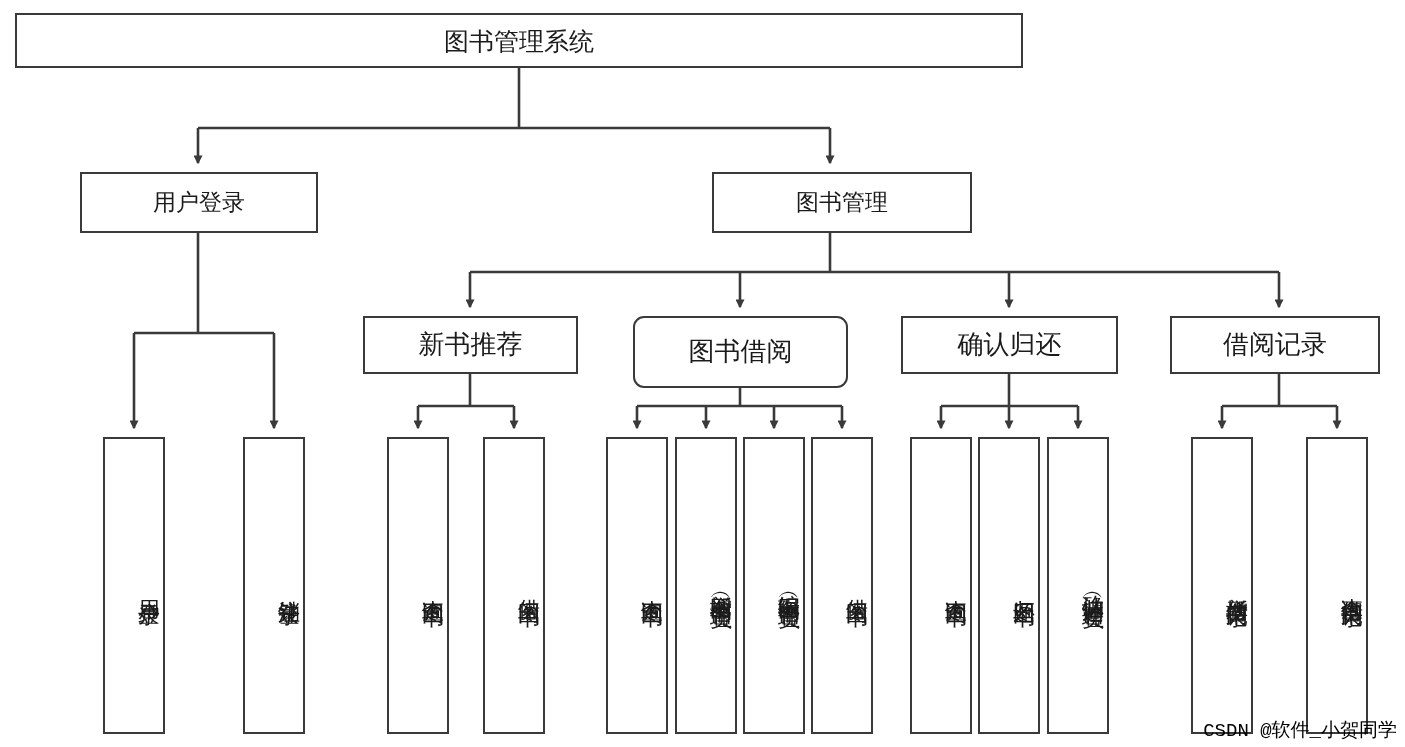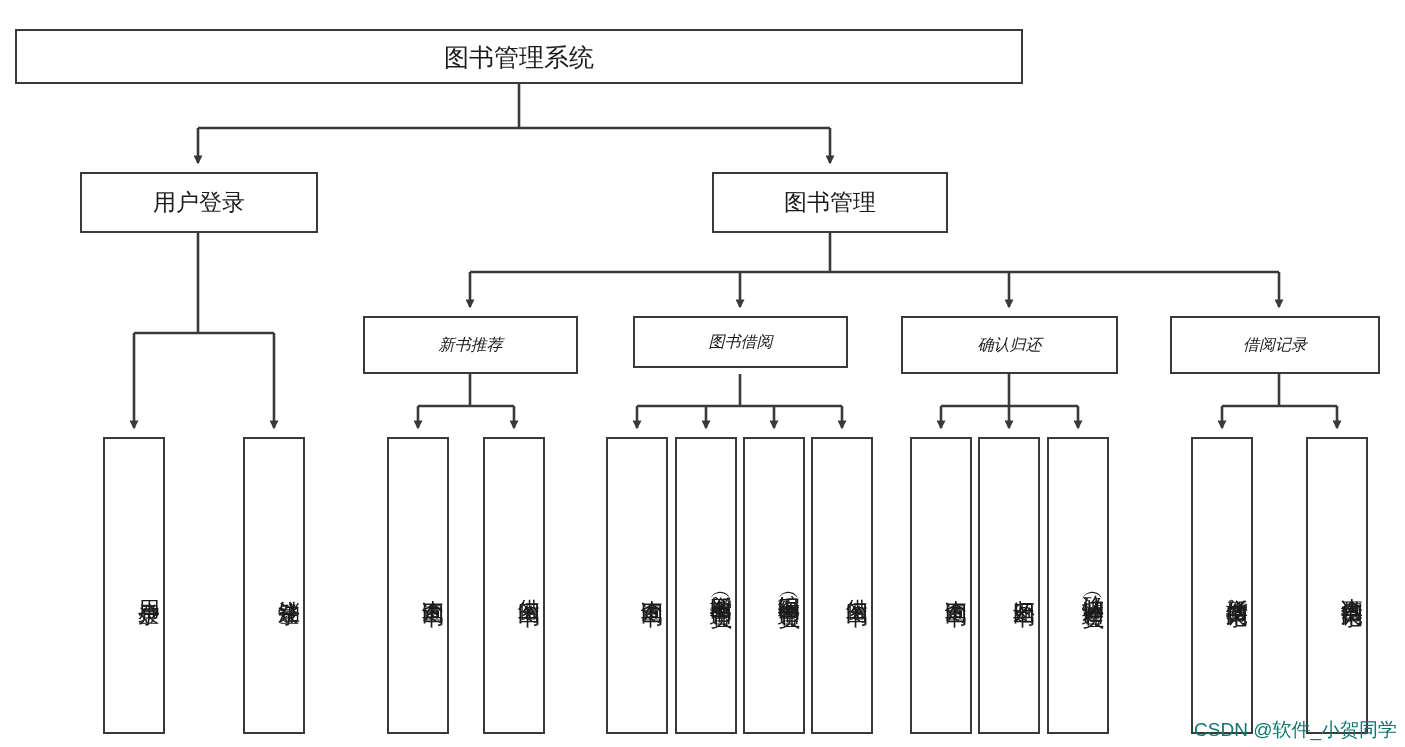--- a/index.html
+++ b/index.html
@@ -33,28 +33,26 @@
     border: 2px solid #3a3a3a;
     display: flex;
     align-items: center;
     justify-content: center;
     text-align: center;
     color: #1b1b1b;
     line-height: 1.28;
   }
   .node.root {
     font-size: 25px;
-    margin-top: 16px;
   }
   .node.lvl1 {
     font-size: 23px;
   }
   .node.lvl2 {
-    font-size: 16px;
-    font-style: italic;
+    font-size: 26px;
   }
   .node.leaf {
     font-size: 22px;
     writing-mode: vertical-rl;
     text-orientation: upright;
     letter-spacing: 2px;
     padding: 10px 0;
     align-items: flex-start;
     justify-content: center;
   }
@@ -64,23 +62,24 @@
   }
   .node.leaf .label {
     writing-mode: vertical-rl;
     text-orientation: upright;
   }
   #watermark {
     position: absolute;
     right: 8px;
     bottom: 4px;
     font-size: 19px;
-    color: #0f766e;
+    color: #000000;
     white-space: nowrap;
     user-select: none;
+    font-family: Liberation Mono, monospace;
   }
 </style>
 </head>
 <body>
 
 <div id="diagram-root">
 
   <svg id="svg-layer" viewBox="0 0 1405 747" xmlns="http://www.w3.org/2000/svg">
     <defs>
       <marker id="arrowhead" markerWidth="9" markerHeight="9" refX="7.6" refY="4.5" orient="auto" markerUnits="userSpaceOnUse">
@@ -132,28 +131,28 @@
     </g>
   </svg>
 
   <div class="node root" style="left:15px; top:13px; width:1008px; height:55px;">
     <span class="label">图书管理系统</span>
   </div>
 
   <div class="node lvl1" style="left:80px; top:172px; width:238px; height:61px;">
     <span class="label">用户登录</span>
   </div>
-  <div class="node lvl1" style="left:712px; top:172px; width:236px; height:61px;">
+  <div class="node lvl1" style="left:712px; top:172px; width:260px; height:61px;">
     <span class="label">图书管理</span>
   </div>
 
   <div class="node lvl2" style="left:363px; top:316px; width:215px; height:58px;">
     <span class="label">新书推荐</span>
   </div>
-  <div class="node lvl2" style="left:633px; top:316px; width:215px; height:52px;">
+  <div class="node lvl2" style="left:633px; top:316px; width:215px; height:72px;border-radius:11px;">
     <span class="label">图书借阅</span>
   </div>
   <div class="node lvl2" style="left:901px; top:316px; width:217px; height:58px;">
     <span class="label">确认归还</span>
   </div>
   <div class="node lvl2" style="left:1170px; top:316px; width:210px; height:58px;">
     <span class="label">借阅记录</span>
   </div>
 
   <div class="node leaf" style="left:103px; top:437px; width:62px; height:297px;">

